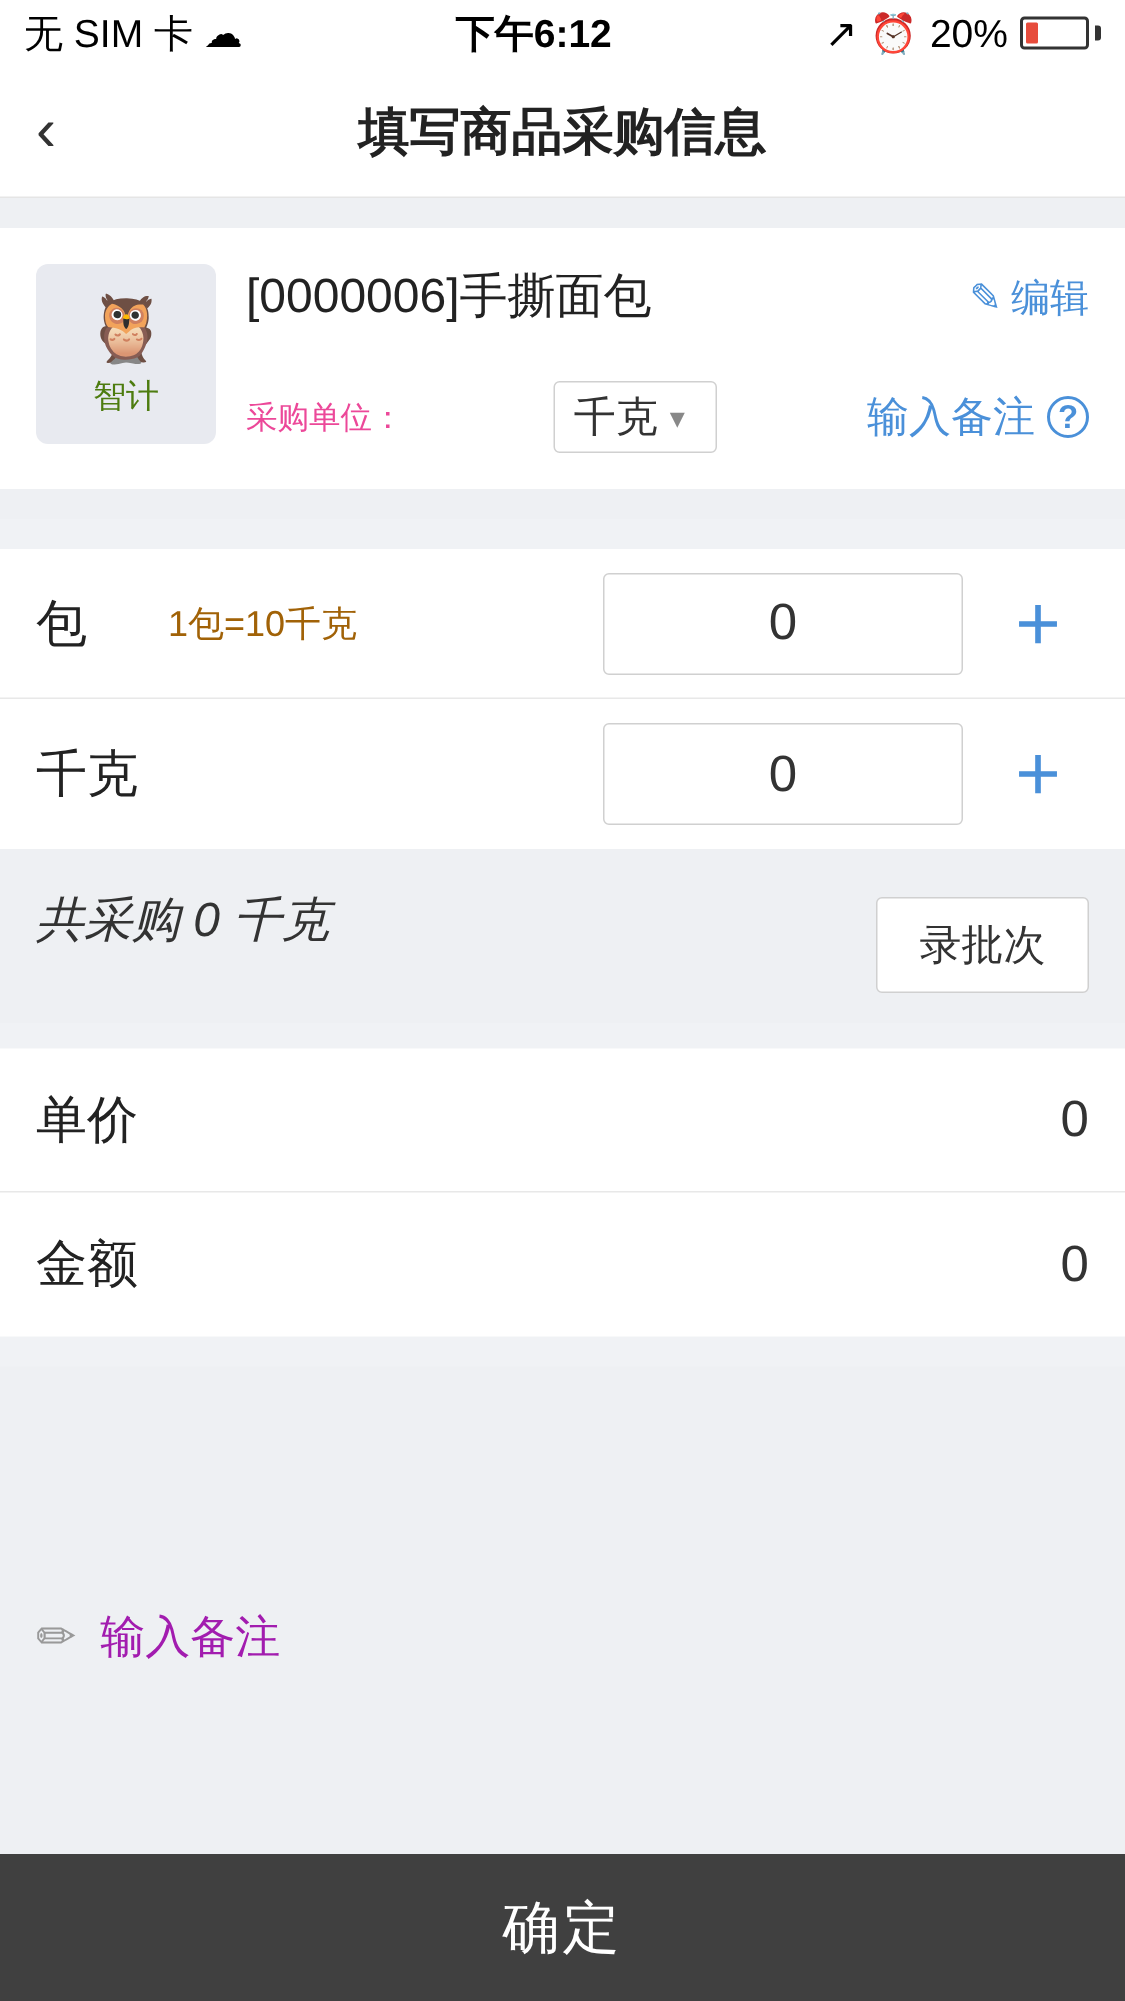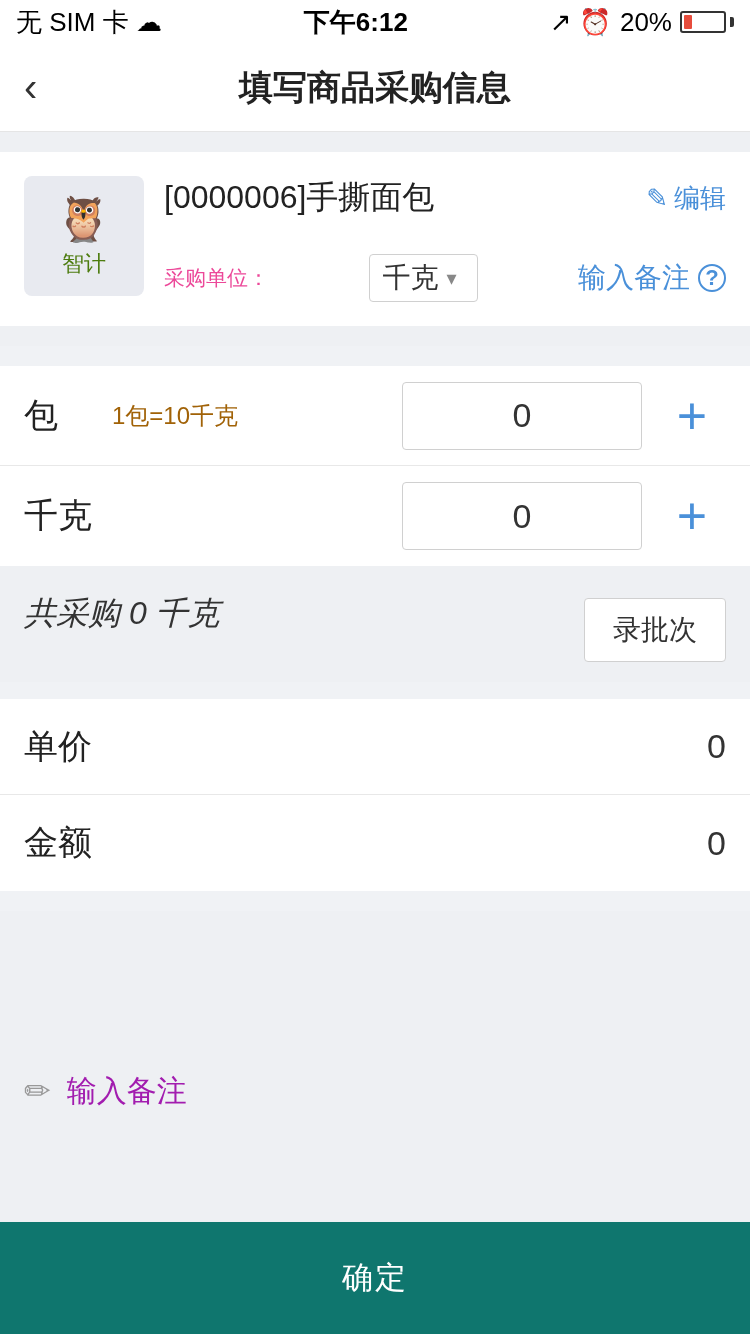--- a/index.html
+++ b/index.html
@@ -328,25 +328,25 @@
       font-size: 30px;
       color: #a21caf;
     }
 
     
     .confirm-btn {
       position: fixed;
       bottom: 0;
       left: 0;
       width: 750px;
-      height: 112px;
-      background: #0f766e;
+      height: 98px;
+      background: #404040;
       border: none;
       color: #fff;
-      font-size: 31px;
+      font-size: 38px;
       font-weight: 500;
       cursor: pointer;
       display: flex;
       align-items: center;
       justify-content: center;
       letter-spacing: 2px;
     }
 
     
     .bottom-padding {

